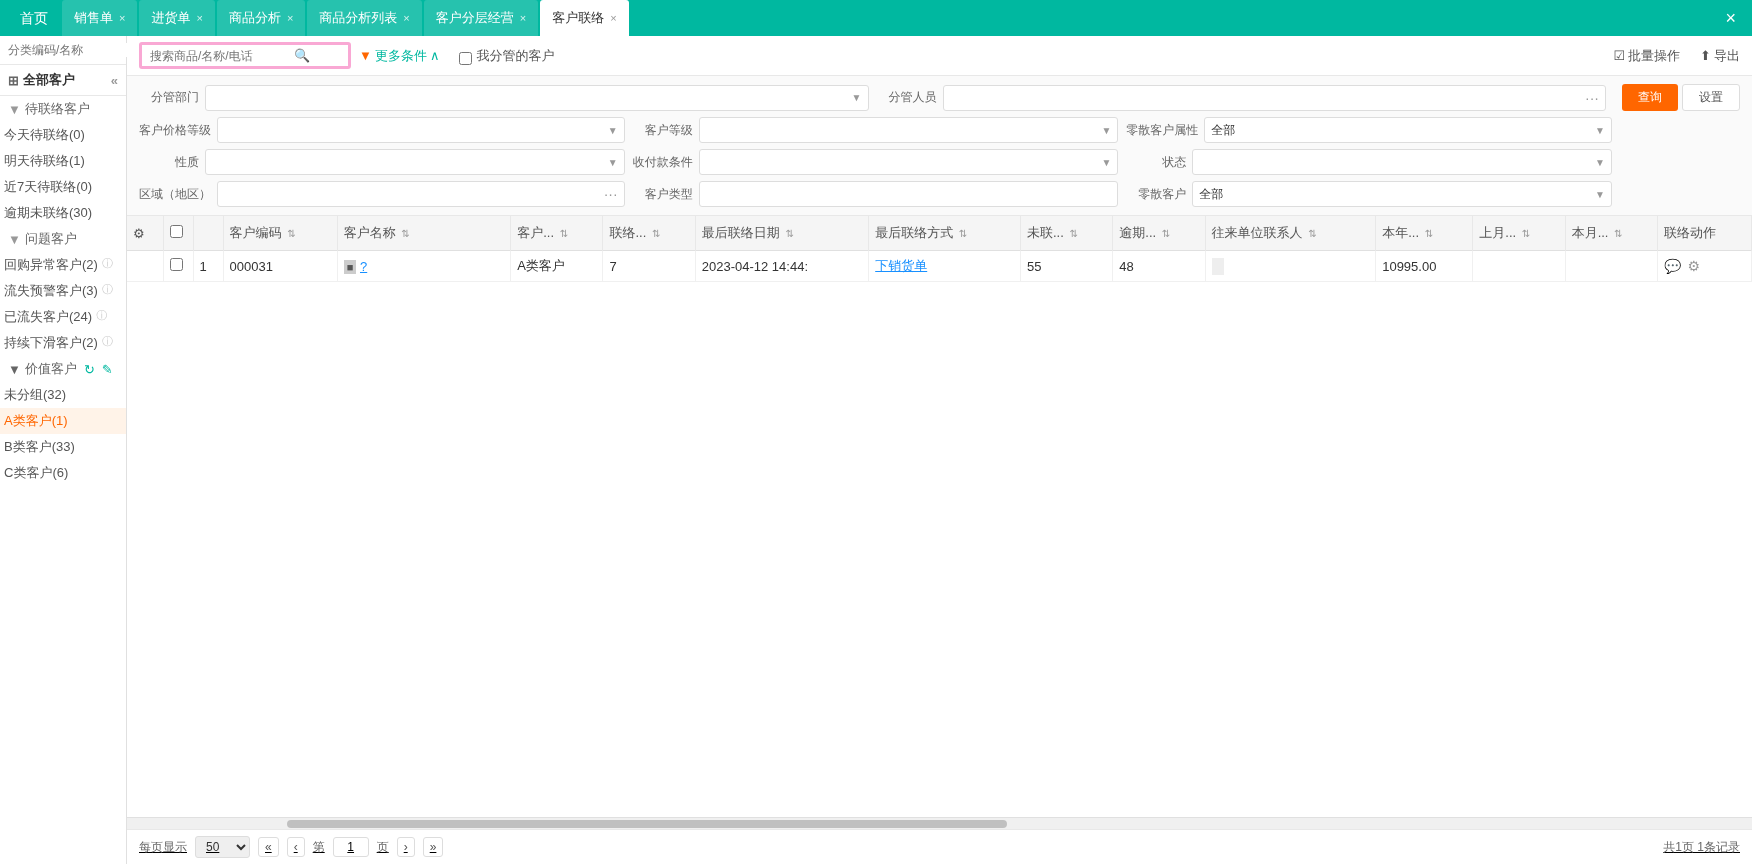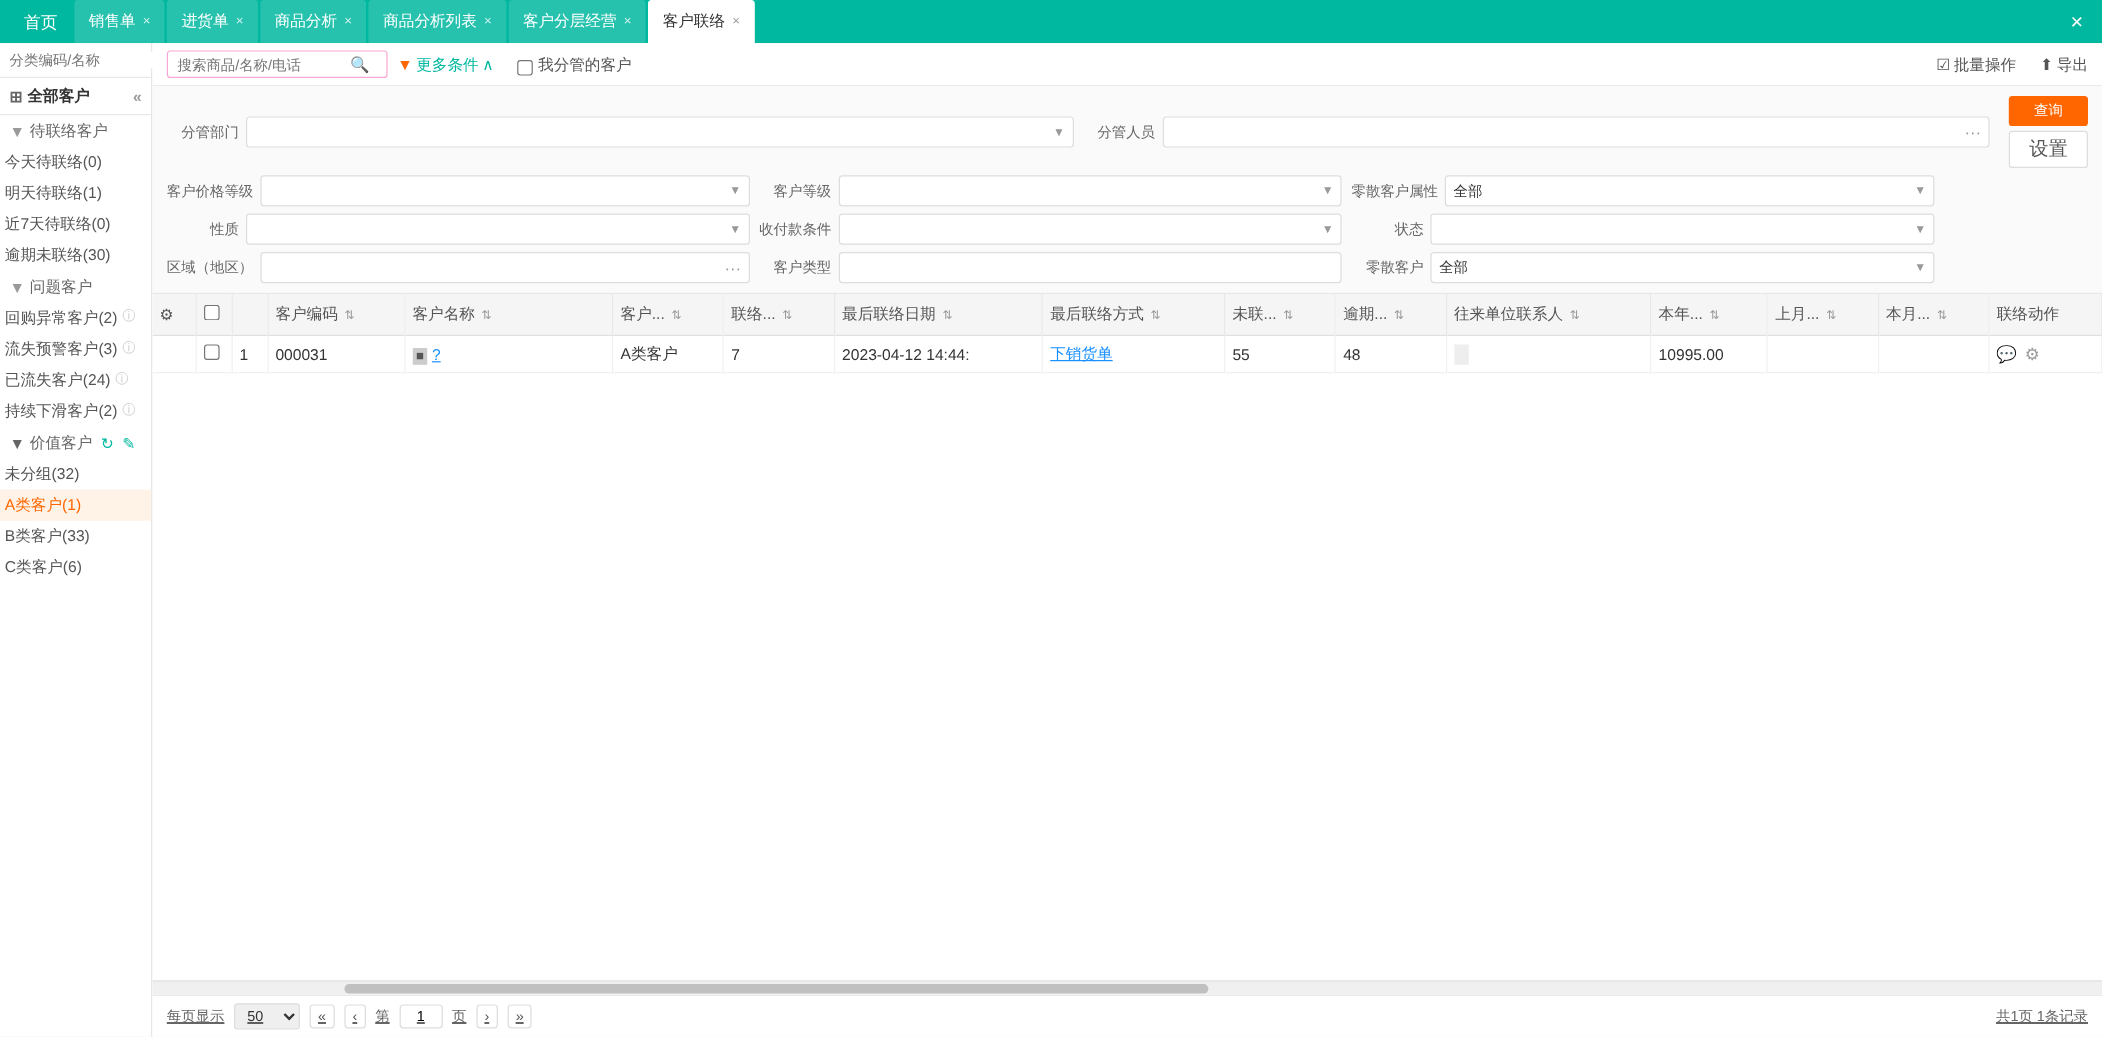--- a/index.html
+++ b/index.html
@@ -147,25 +147,25 @@
       display: flex;
       align-items: center;
       padding: 6px 12px;
       border-bottom: 1px solid #e8e8e8;
       gap: 8px;
       background: white;
     }
     .filter-search-box {
       display: flex;
       align-items: center;
-      border: 1px solid #f9a8d4;
+      border: 3px solid #f9a8d4;
       border-radius: 3px;
       padding: 3px 8px;
       gap: 4px;
-      width: 184px;
+      width: 212px;
     }
     .filter-search-box input {
       border: none;
       outline: none;
       font-size: 12px;
       width: 140px;
     }
     .filter-more {
       display: flex;
       align-items: center;
@@ -502,23 +502,23 @@
             <span class="filter-arrow">▼</span>
           </div>
         </div>
         <div class="filter-field">
           <span class="filter-label">分管人员</span>
           <div class="filter-input-wrap" style="justify-content:space-between;">
             <input type="text" value="" style="">
             <span class="filter-dots">···</span>
           </div>
         </div>
-        <div style="display:flex;flex-direction:column;gap:4px;margin-left:8px;">
+        <div style="display:flex;flex-direction:row;gap:4px;margin-left:8px;">
           <button style="background:#f60;color:white;border:none;border-radius:3px;padding:4px 16px;cursor:pointer;font-size:12px;">查询</button>
-          <button style="background:white;color:#555;border:1px solid #ddd;border-radius:3px;padding:4px 16px;cursor:pointer;font-size:16px;">设置</button>
+          <button style="background:white;color:#555;border:1px solid #ddd;border-radius:3px;padding:4px 16px;cursor:pointer;font-size:12px;">设置</button>
         </div>
       </div>
 
       <div class="adv-filter-row">
         <div class="filter-field">
           <span class="filter-label">客户价格等级</span>
           <div class="filter-select-wrap">
             <span class="filter-select-text"></span>
             <span class="filter-arrow">▼</span>
           </div>

